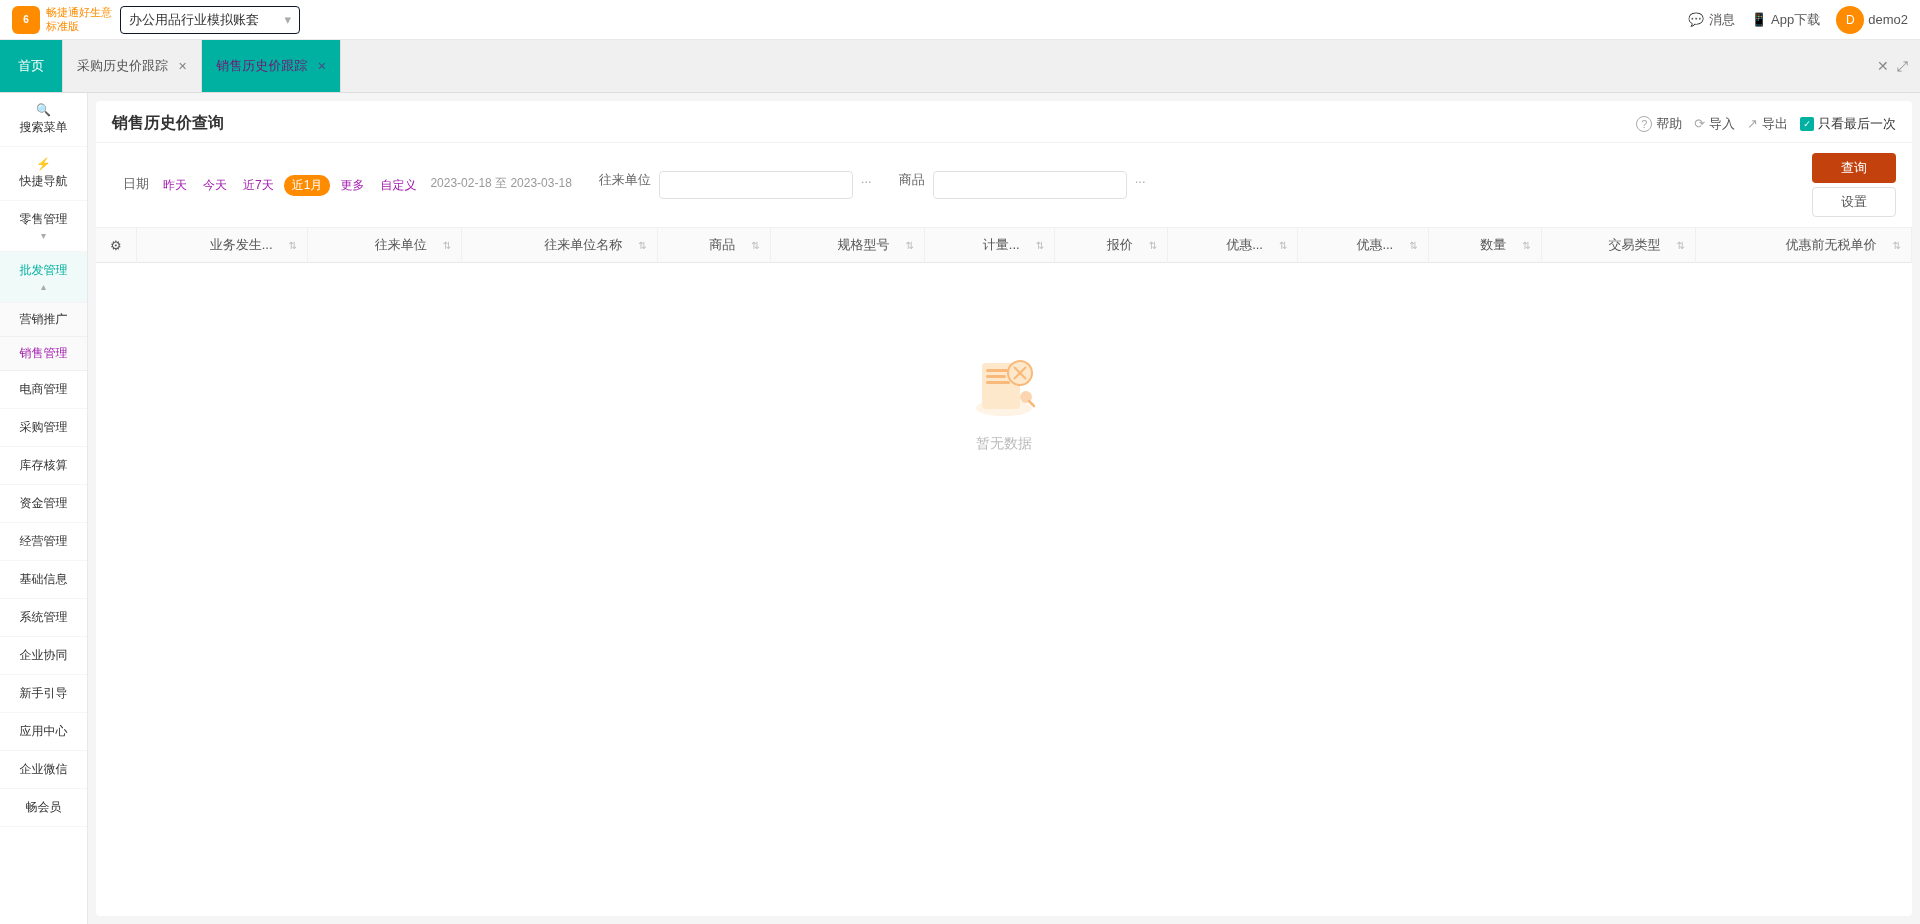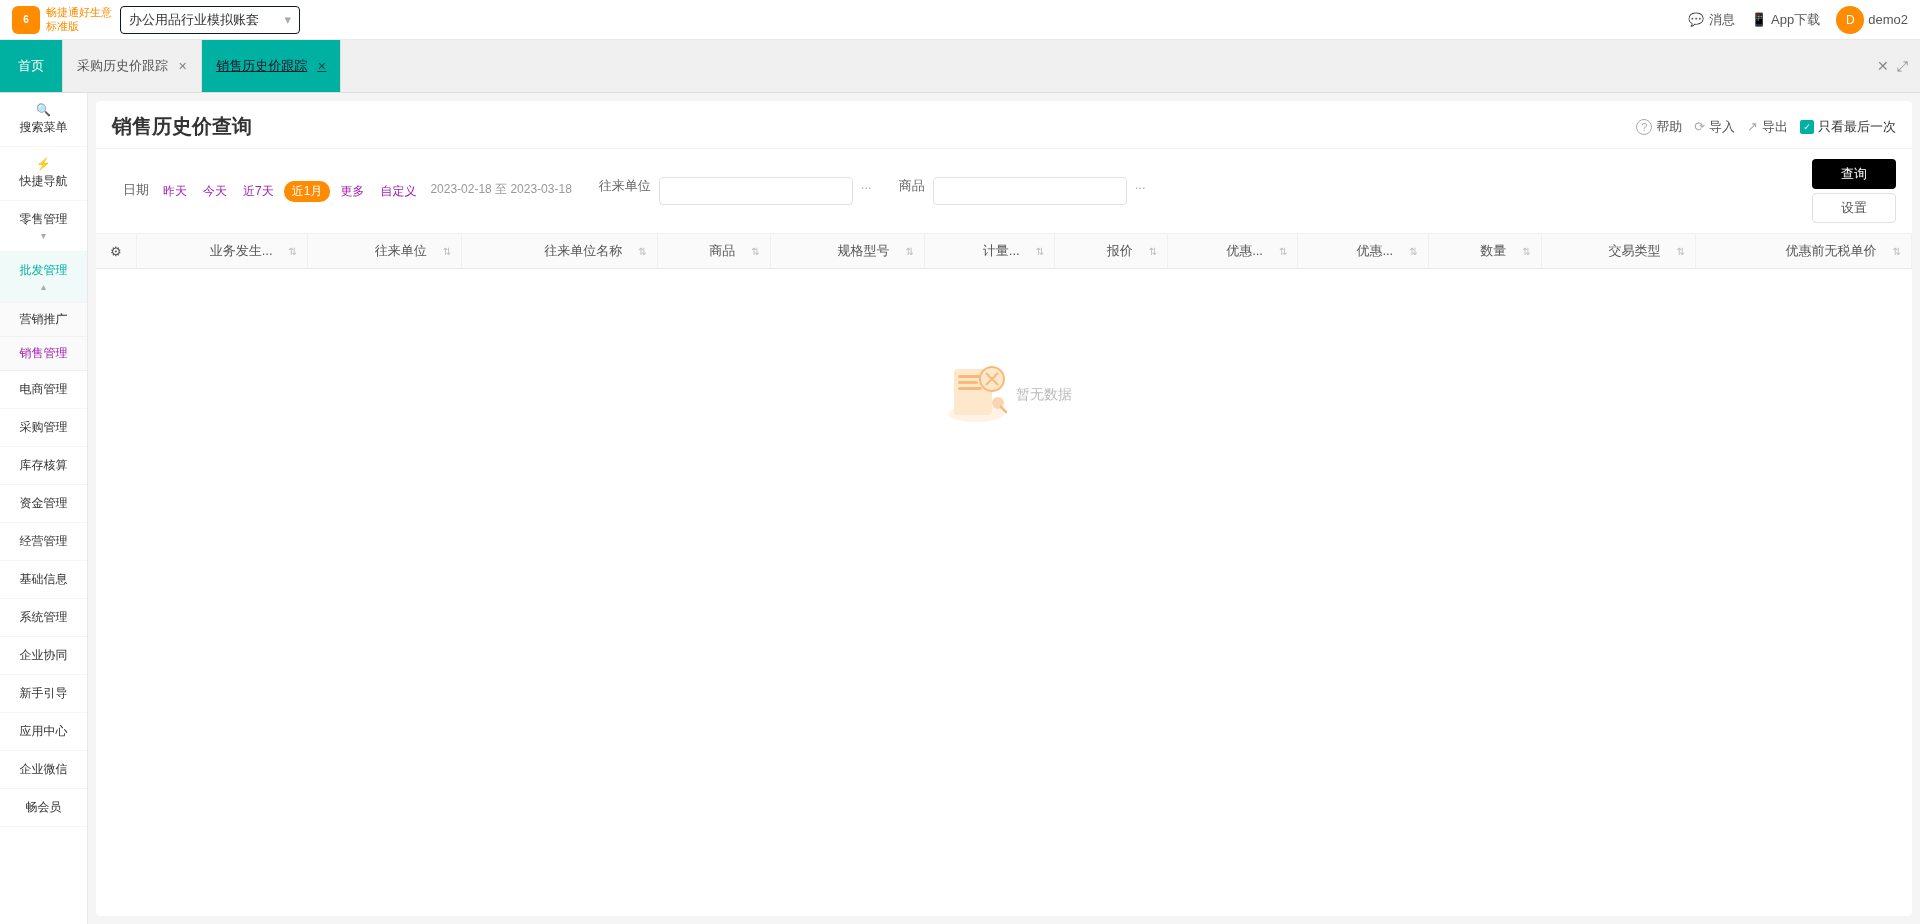--- a/index.html
+++ b/index.html
@@ -95,22 +95,21 @@
       cursor: pointer;
       font-size: 13px;
       gap: 6px;
       color: #555;
       border-right: 1px solid #ddd;
       background: #f0f0f0;
       white-space: nowrap;
     }
     .tab.active {
       background: #00b0a0;
-      color: #0f172a;
-      text-decoration: underline;
+      color: #701a75;
     }
     .tab.home {
       background: #00b0a0;
       color: white;
       padding: 0 18px;
     }
     .tab-close {
       font-size: 11px;
       color: inherit;
       opacity: 0.7;
@@ -204,21 +203,21 @@
 
     
     .page-header {
       padding: 12px 16px 8px;
       border-bottom: 1px solid #f0f0f0;
       display: flex;
       align-items: center;
       justify-content: space-between;
     }
     .page-title {
-      font-size: 20px;
+      font-size: 16px;
       font-weight: 600;
       color: #333;
     }
     .header-actions {
       display: flex;
       align-items: center;
       gap: 12px;
     }
     .header-action-btn {
       display: flex;
@@ -301,21 +300,21 @@
       color: #333;
       outline: none;
       background: #fff;
     }
     .filter-ellipsis {
       color: #aaa;
       cursor: pointer;
       font-size: 13px;
     }
     .query-btn {
-      background: #000000;
+      background: #c2410c;
       color: white;
       border: none;
       padding: 6px 16px;
       border-radius: 4px;
       cursor: pointer;
       font-size: 13px;
       font-weight: 500;
     }
     .settings-btn {
       background: #fff;
@@ -362,20 +361,21 @@
       font-size: 10px;
     }
     .gear-th {
       width: 40px;
       text-align: center;
     }
 
     
     .empty-state {
       display: flex;
+      flex-direction: column;
       align-items: center;
       justify-content: center;
       padding: 80px 0;
     }
     .empty-icon {
       width: 80px;
       height: 80px;
       margin-bottom: 12px;
     }
     .empty-text {

